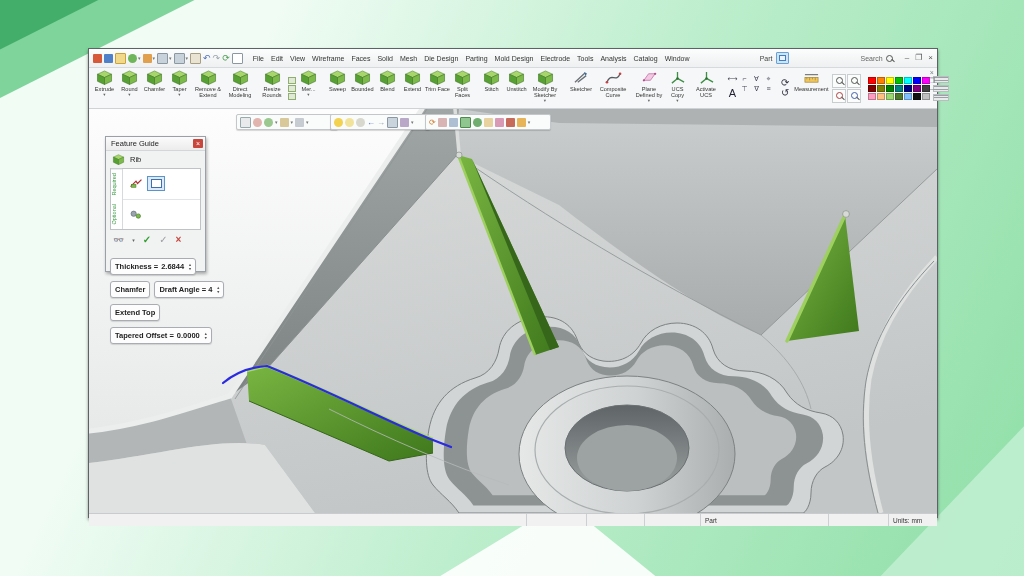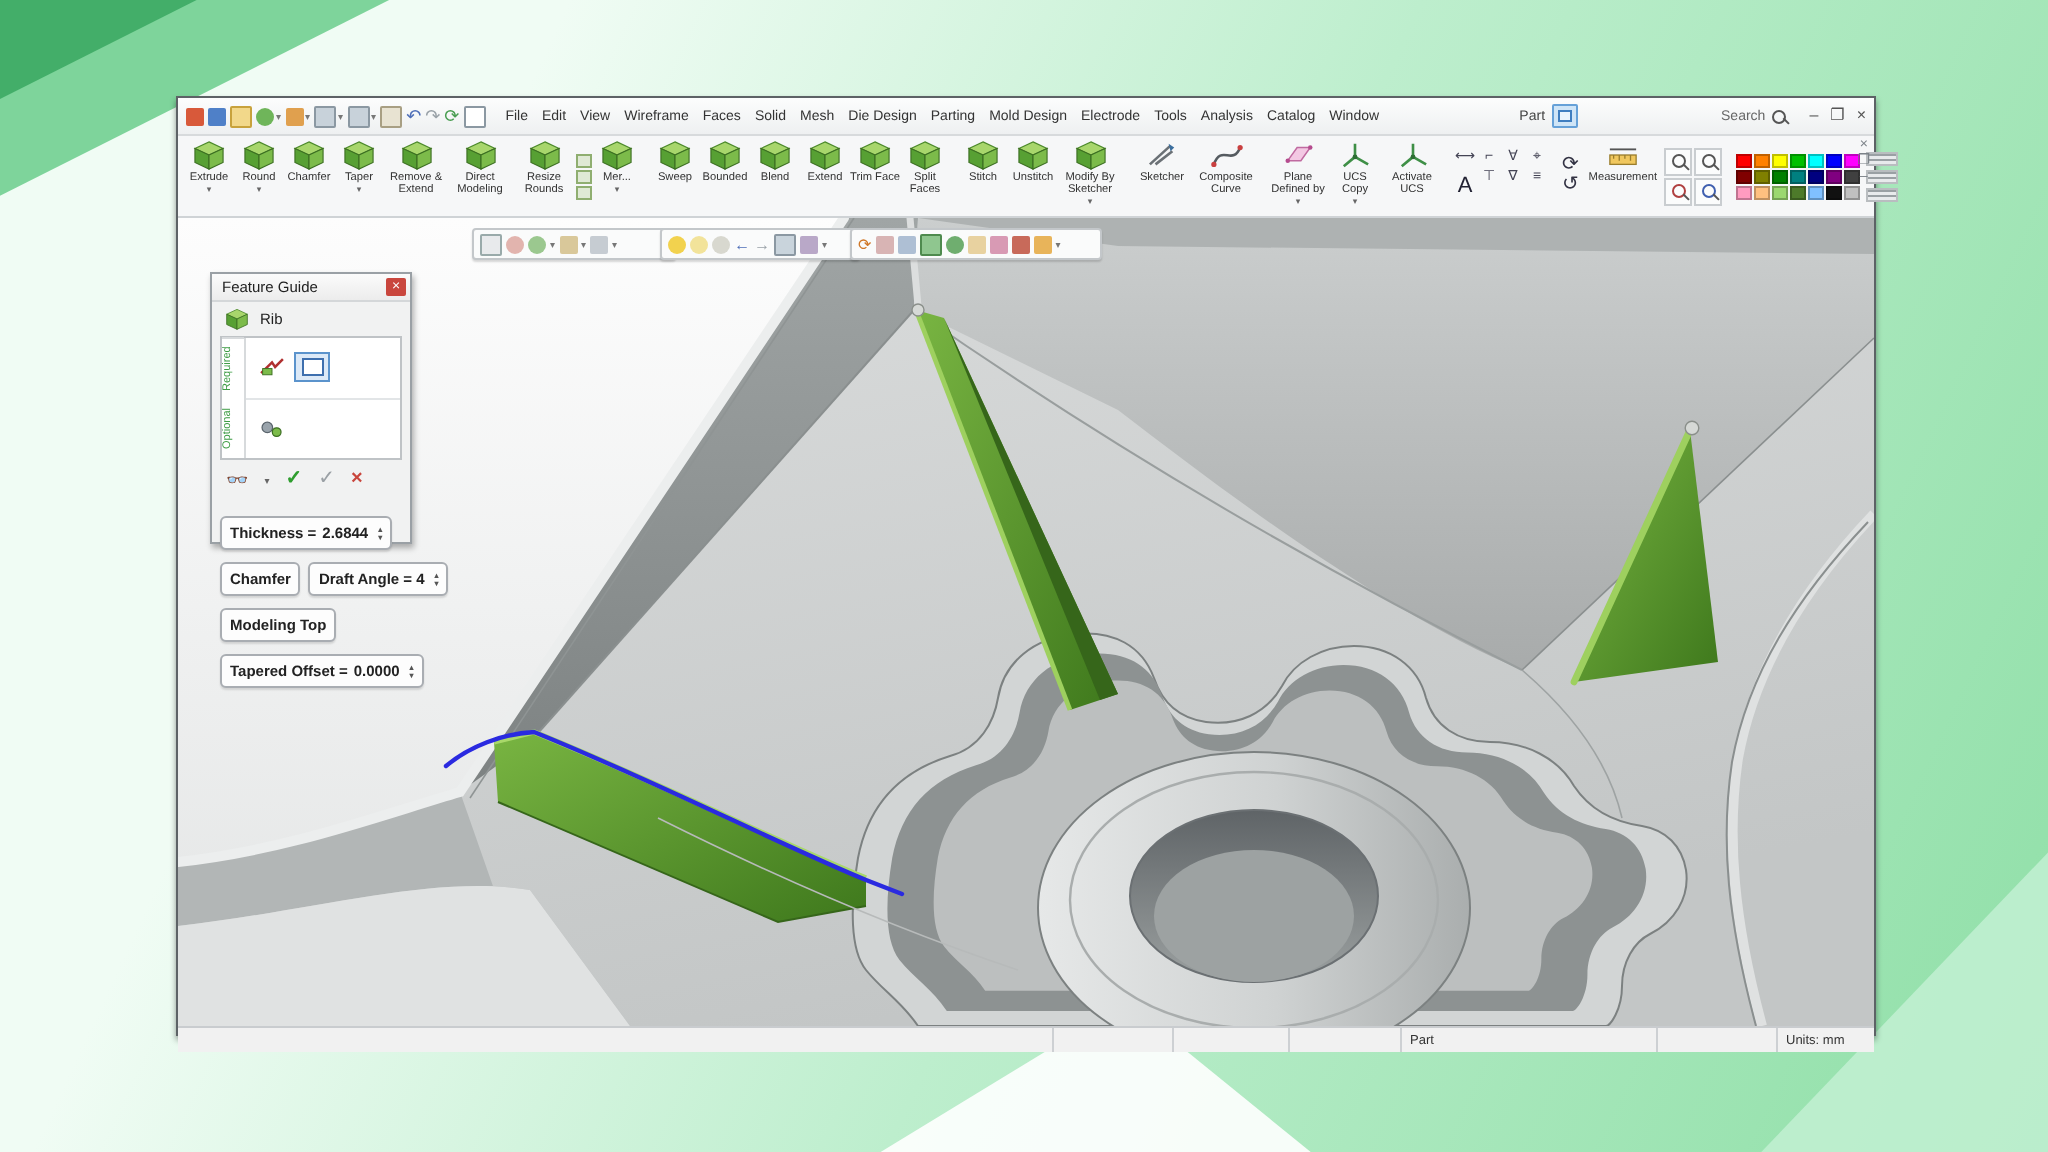--- a/index.html
+++ b/index.html
@@ -627,21 +627,21 @@
         <span class="chip">
           <span>Draft Angle = 4</span>
           <span class="spin">
               <span>▴</span>
               <span>▾</span>
             </span>
         </span>
       </div>
       <div class="chiprow">
         <span class="chip">
-          <span>Modeling Top</span>
+          <span>Extend Top</span>
         </span>
       </div>
       <div class="chiprow">
         <span class="chip">
           <span>Tapered Offset =</span>
           <span>0.0000</span>
           <span class="spin">
               <span>▴</span>
               <span>▾</span>
             </span>

